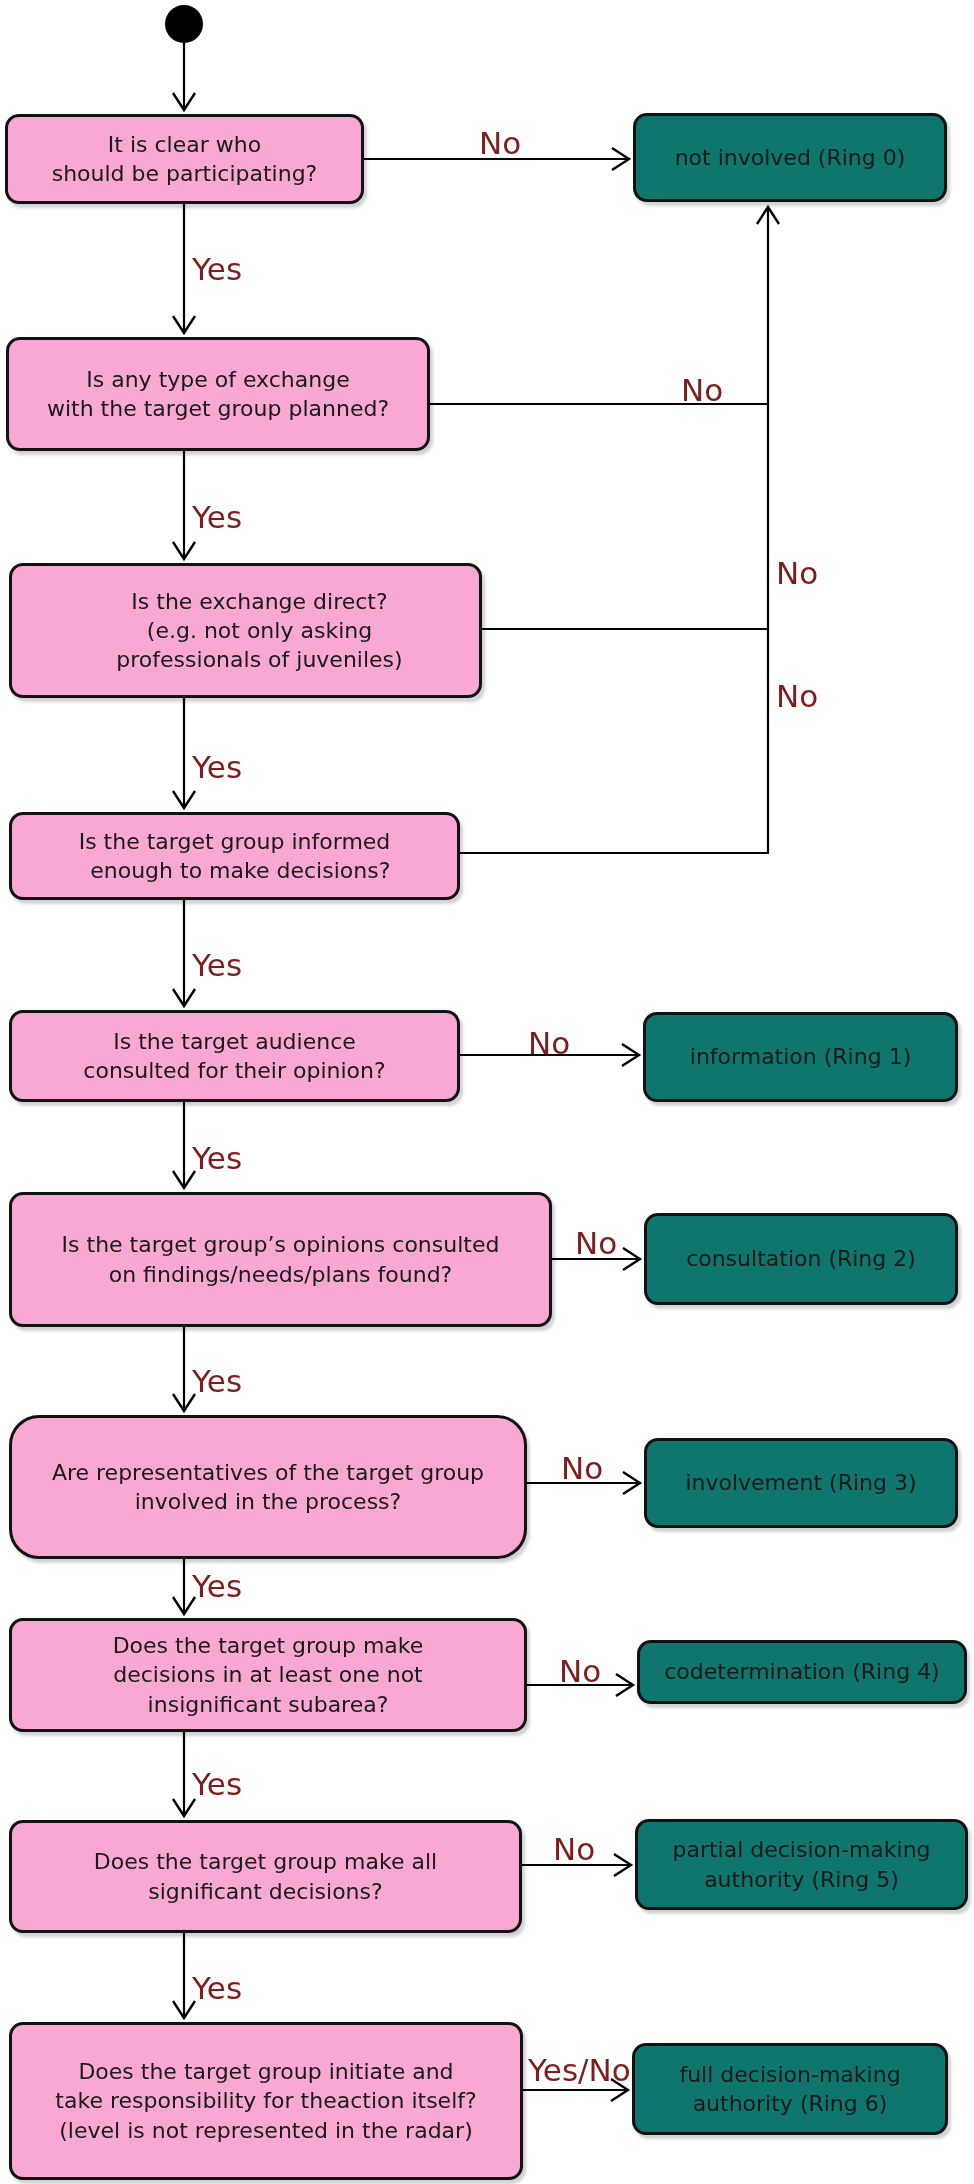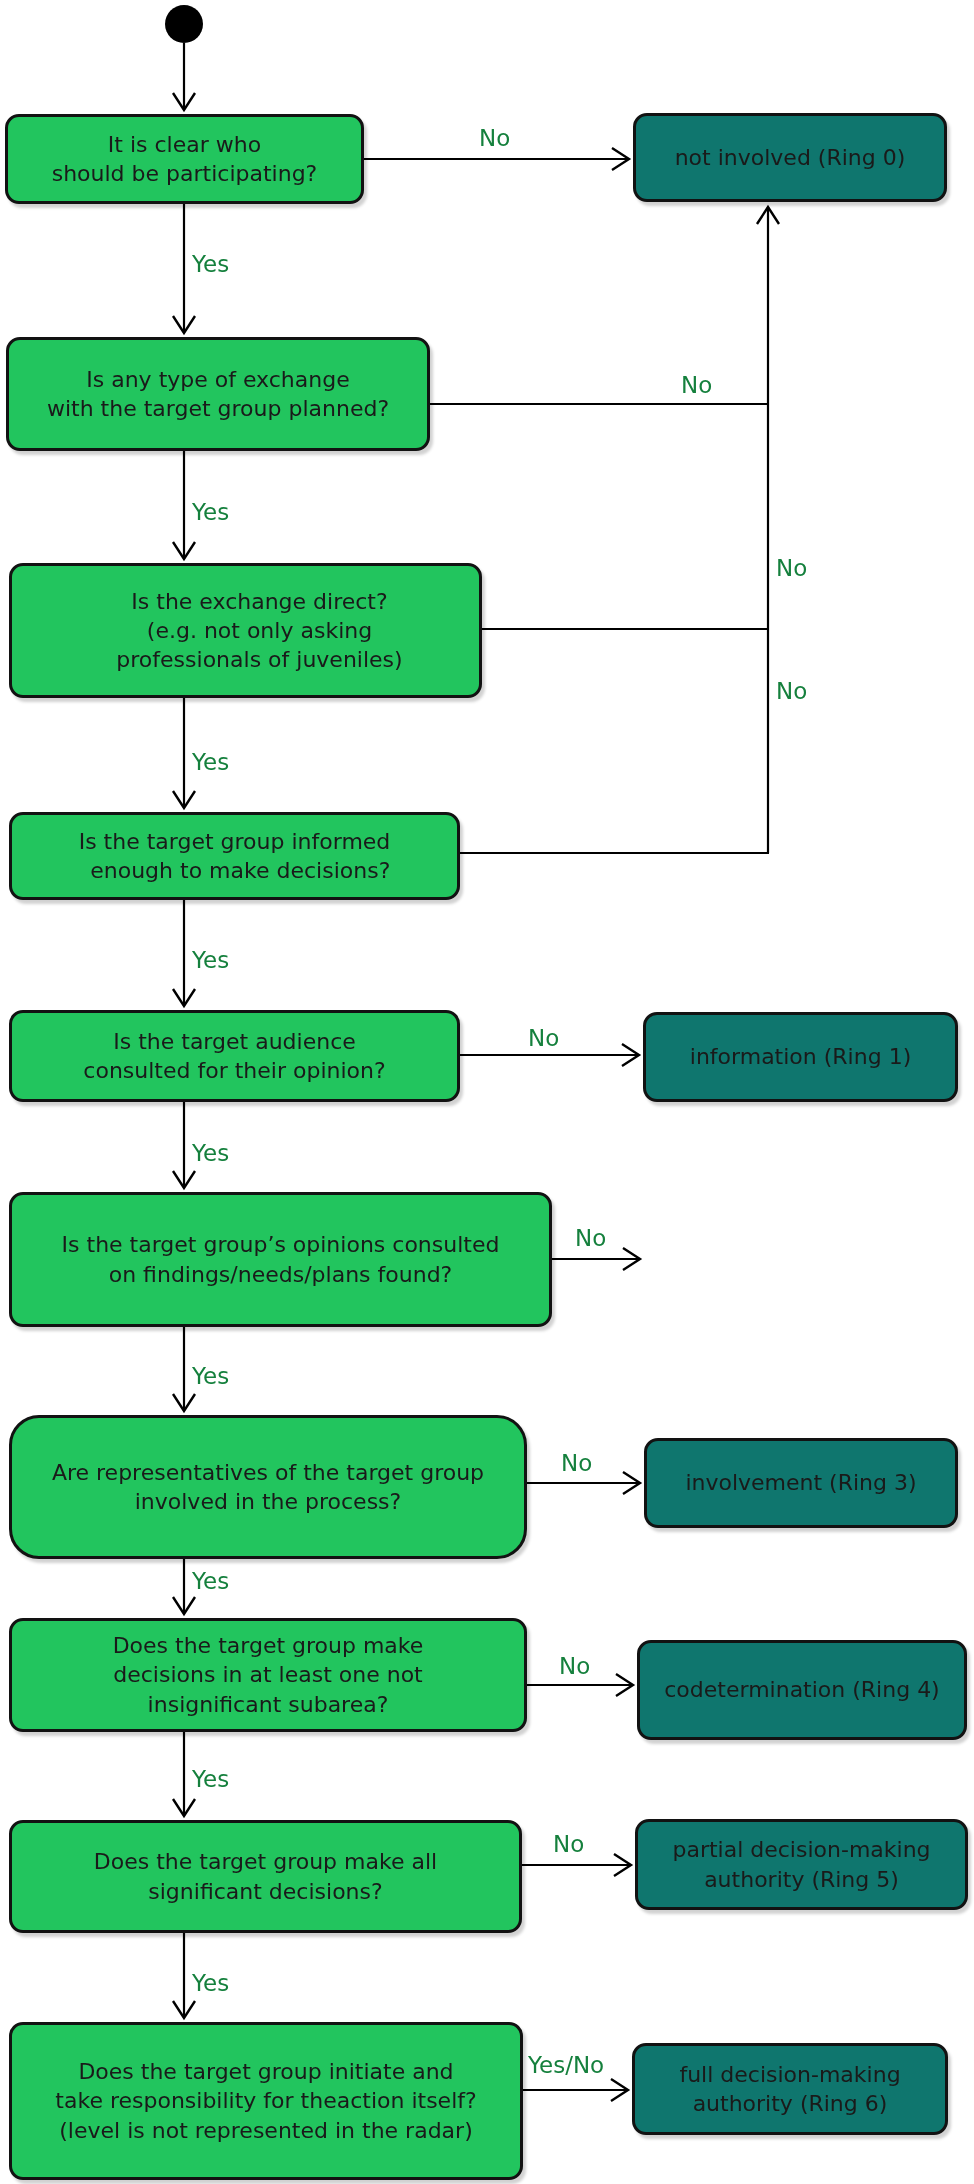--- a/index.html
+++ b/index.html
@@ -27,29 +27,29 @@
     display: flex;
     align-items: center;
     justify-content: center;
     text-align: center;
     border: 3px solid #121212;
     border-radius: 14px;
     font-size: 22px;
     line-height: 1.32;
     box-shadow: 3px 4px 3px rgba(0,0,0,0.18);
   }
-  .qbox { background: #22c55e; }
+  .qbox { background: #f9a8d4; }
   .obox { background: #0f766e; }
   .node .txt { white-space: pre-line; }
   .edge-label {
     position: absolute;
-    font-size: 23px;
+    font-size: 31px;
     line-height: 1.1;
     white-space: nowrap;
-    color: #15803d;
+    color: #7f1d1d;
   }
 </style>
 </head>
 <body>
 
 <div class="canvas">
 
   <svg class="connector-layer" width="974" height="2184" viewBox="0 0 974 2184">
     <defs>
       <marker id="arrowhead" markerUnits="userSpaceOnUse" markerWidth="24" markerHeight="28" refX="20" refY="14" orient="auto">
@@ -126,24 +126,27 @@
 take responsibility for theaction itself?
 (level is not represented in the radar)</span>
     </div>
 
   <div class="node obox" style="left:633px; top:113px;  width:314px; height:89px;">
       <span class="txt">not involved (Ring 0)</span>
     </div>
   <div class="node obox" style="left:643px; top:1012px; width:315px; height:90px;">
       <span class="txt">information (Ring 1)</span>
     </div>
+  <div class="node obox" style="left:644px; top:1213px; width:314px; height:92px;">
+      <span class="txt">consultation (Ring 2)</span>
+    </div>
   <div class="node obox" style="left:644px; top:1438px; width:314px; height:90px;">
       <span class="txt">involvement (Ring 3)</span>
     </div>
-  <div class="node obox" style="left:637px; top:1640px; width:330px; height:100px;">
+  <div class="node obox" style="left:637px; top:1640px; width:330px; height:64px;">
       <span class="txt">codetermination (Ring 4)</span>
     </div>
   <div class="node obox" style="left:635px; top:1819px; width:333px; height:91px;">
       <span class="txt">partial decision-making
 authority (Ring 5)</span>
     </div>
   <div class="node obox" style="left:632px; top:2043px; width:316px; height:92px;border-radius:14px;">
       <span class="txt">full decision-making
 authority (Ring 6)</span>
     </div>

